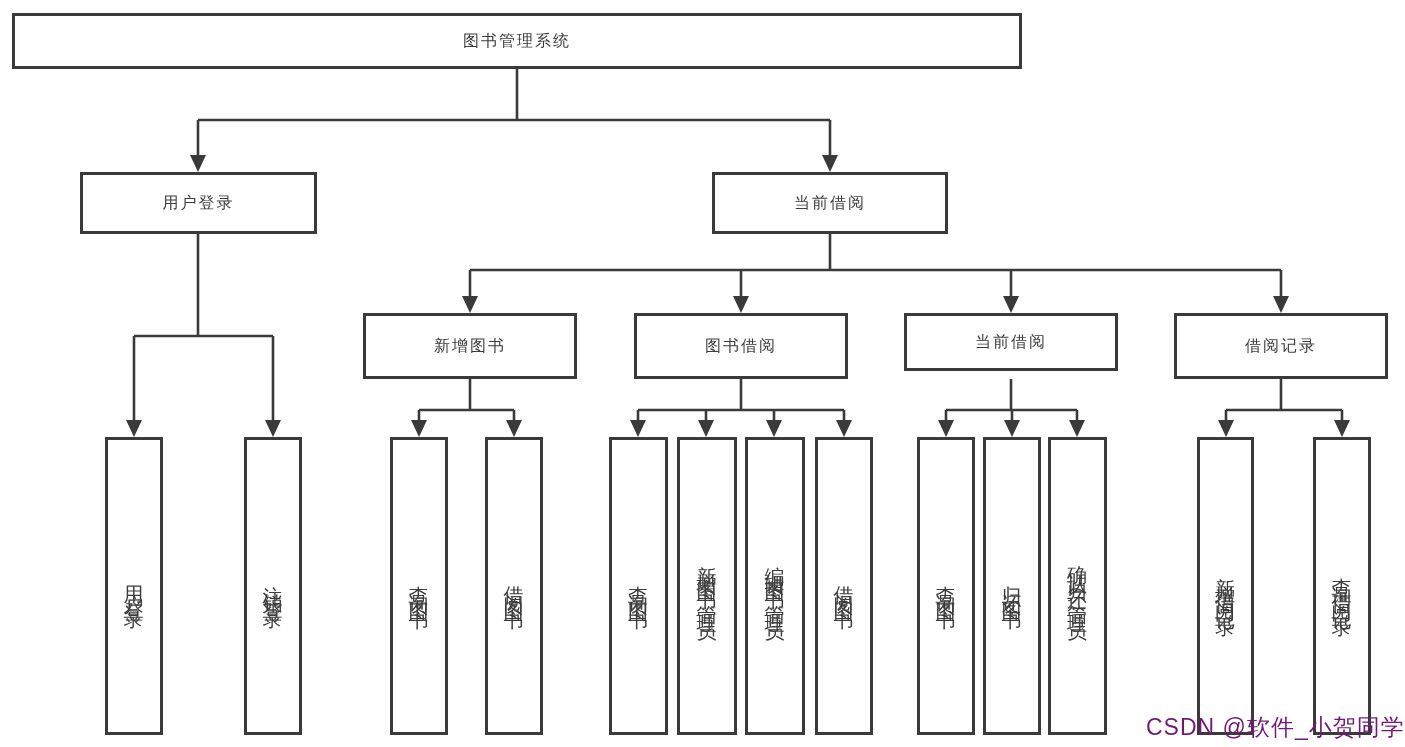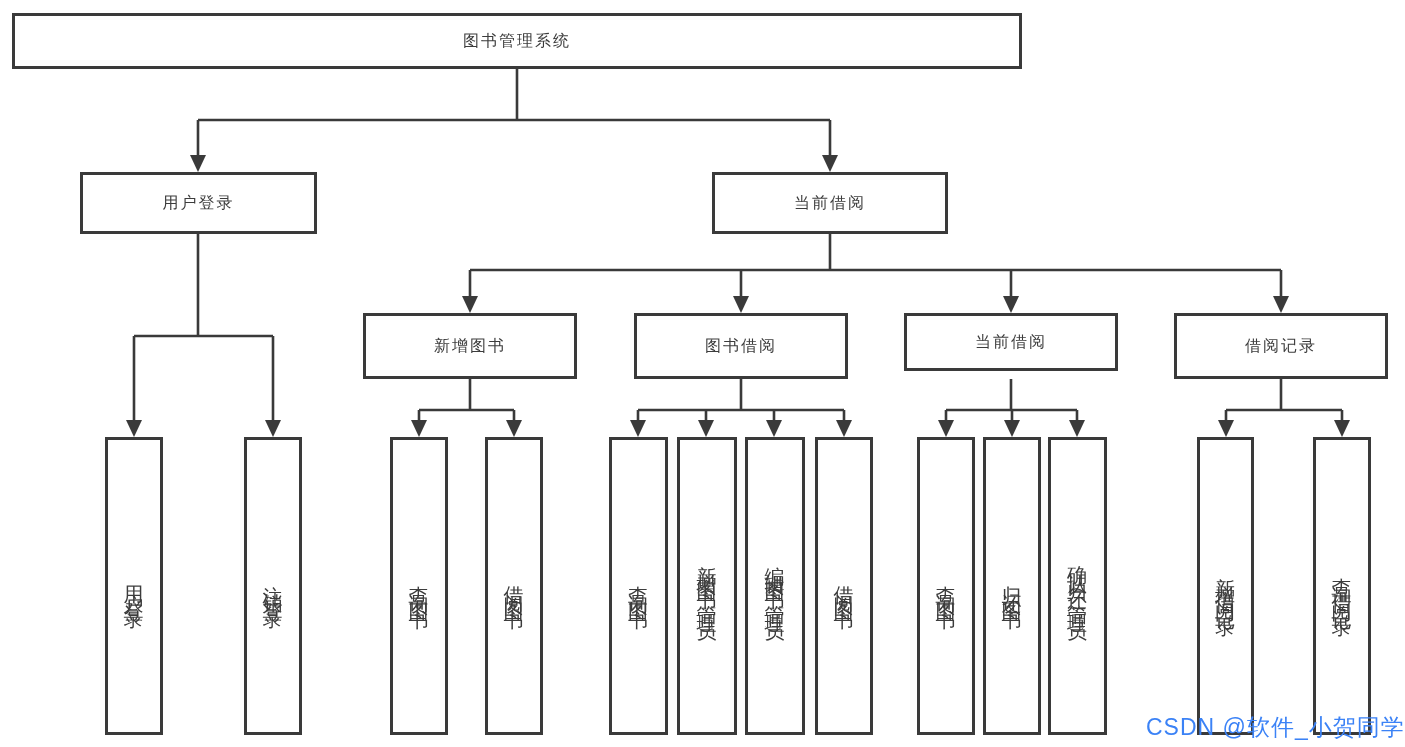--- a/index.html
+++ b/index.html
@@ -172,15 +172,15 @@
     <span class="vtext">确认归还（管理员）</span>
   </div>
 
   <div class="box vbox" style="left:1197px;top:437px;width:57px;height:298px">
     <span class="vtext">新增借阅记录</span>
   </div>
   <div class="box vbox" style="left:1313px;top:437px;width:58px;height:298px">
     <span class="vtext">查询借阅记录</span>
   </div>
 
-  <div class="watermark" style="color: #3b82f6;">CSDN @软件_小贺同学</div>
+  <div class="watermark" style="color: #701a75;">CSDN @软件_小贺同学</div>
 
 </div>
 
 </body></html>

